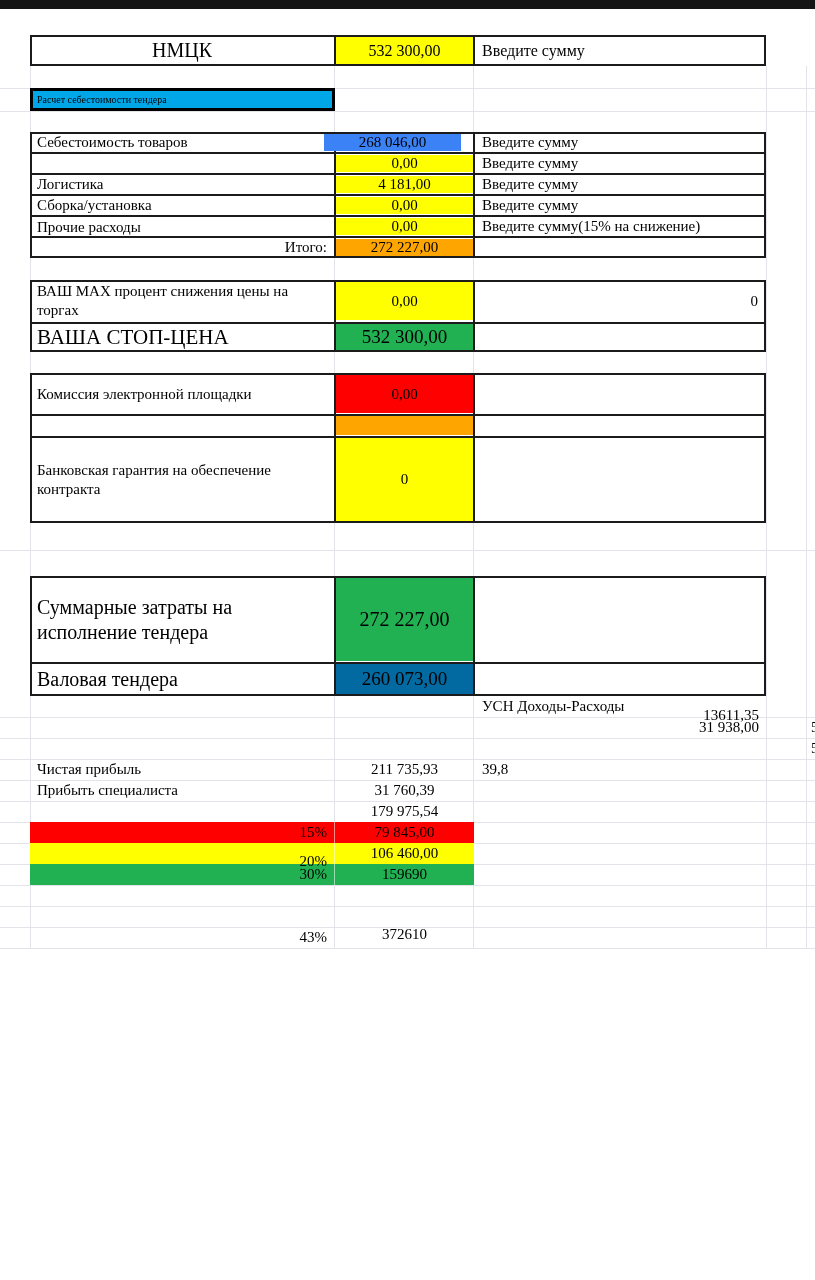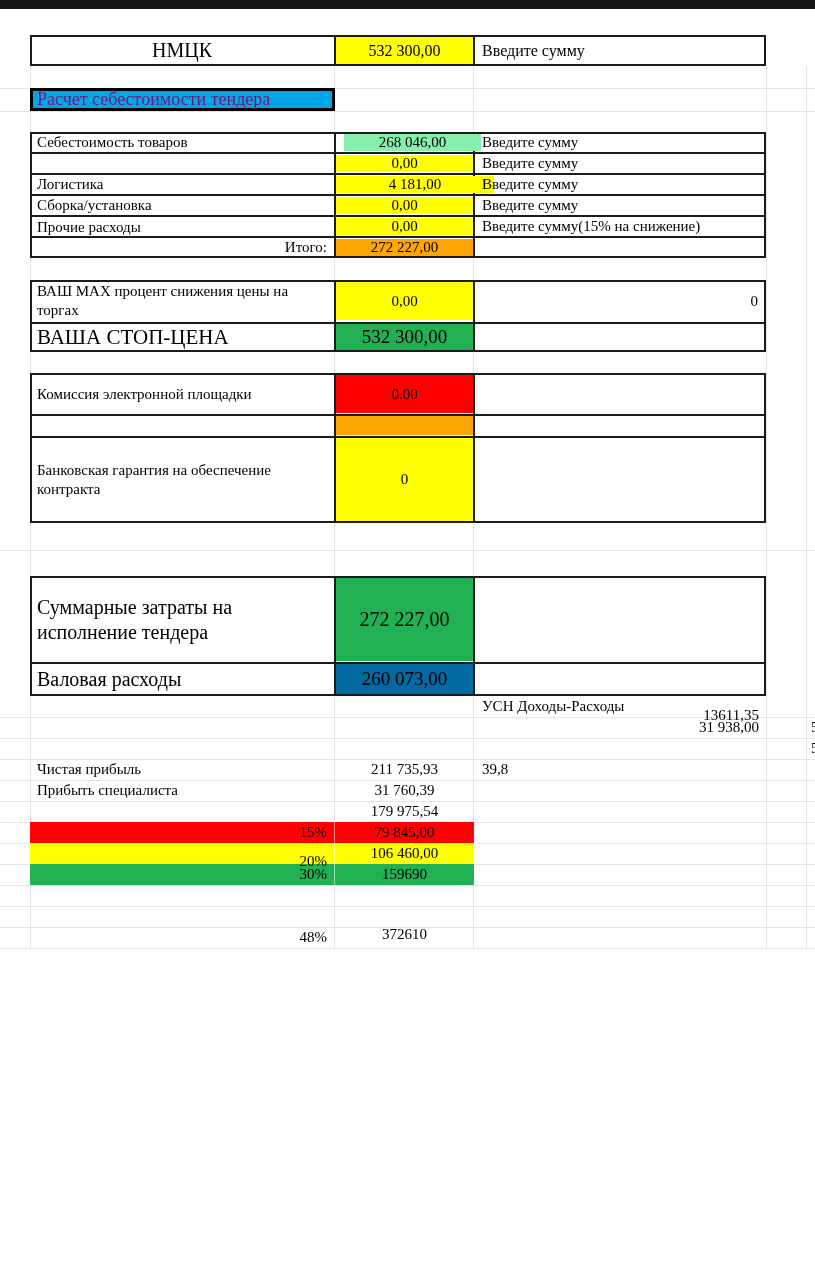--- a/index.html
+++ b/index.html
@@ -14,21 +14,21 @@
         box-sizing:border-box;z-index:4;white-space:pre-line;}
   .l{justify-content:flex-start;padding-left:5px;}
   .r{justify-content:flex-end;padding-right:5px;}
   .c{justify-content:center;text-align:center;}
   .f16{font-size:16px;}
   .f19{font-size:19px;}
   .f20{font-size:20px;}
   .f21{font-size:21px;}
   .selcell{position:absolute;left:30px;top:88px;width:305px;height:23px;box-sizing:border-box;
            border:3px solid #000;display:flex;align-items:center;padding-left:4px;
-           color:#701a75;font-size:18px;z-index:4;}
+           color:#000000;font-size:10px;z-index:4;}
   .band{position:absolute;left:30px;width:444px;height:21px;z-index:2;}
   .bandsep{position:absolute;left:334px;width:1px;height:21px;background:rgba(255,255,255,.55);z-index:3;}
   .edge{overflow:hidden;}
 </style>
 </head>
 <body>
 
 <div class="sheet">
 
   <div class="topbar"></div>
@@ -66,28 +66,28 @@
   <div class="blk" style="left:30px;top:132px;width:736px;height:126px"></div>
   <div class="bsep" style="left:334px;top:132px;width:2px;height:126px"></div>
   <div class="bsep" style="left:473px;top:132px;width:2px;height:126px"></div>
   <div class="bsep" style="left:30px;top:152px;width:736px;height:2px"></div>
   <div class="bsep" style="left:30px;top:173px;width:736px;height:2px"></div>
   <div class="bsep" style="left:30px;top:194px;width:736px;height:2px"></div>
   <div class="bsep" style="left:30px;top:215px;width:736px;height:2px"></div>
   <div class="bsep" style="left:30px;top:236px;width:736px;height:2px"></div>
 
   <div class="cell l" style="left:32px;top:134px;width:300px;height:17px">Себестоимость товаров</div>
-  <div class="cell c" style="left: 344px; top: 134px; width: 137px; height: 17px; background: #86efac;">268 046,00</div>
+  <div class="cell c" style="left: 324px; top: 134px; width: 137px; height: 17px; background: #3b82f6;">268 046,00</div>
   <div class="cell l" style="left:477px;top:134px;width:286px;height:17px">Введите сумму</div>
 
   <div class="cell c" style="left: 336px; top: 155px; width: 137px; height: 17px; background: rgb(255, 255, 0);">0,00</div>
   <div class="cell l" style="left:477px;top:155px;width:286px;height:17px">Введите сумму</div>
 
   <div class="cell l" style="left:32px;top:176px;width:300px;height:17px">Логистика</div>
-  <div class="cell c" style="left: 336px; top: 176px; width: 158px; height: 17px; background: rgb(255, 255, 0);">4 181,00</div>
+  <div class="cell c" style="left: 336px; top: 176px; width: 137px; height: 17px; background: rgb(255, 255, 0);">4 181,00</div>
   <div class="cell l" style="left:477px;top:176px;width:286px;height:17px">Введите сумму</div>
 
   <div class="cell l" style="left:32px;top:197px;width:300px;height:17px">Сборка/установка</div>
   <div class="cell c" style="left: 336px; top: 197px; width: 137px; height: 17px; background: rgb(255, 255, 0);">0,00</div>
   <div class="cell l" style="left:477px;top:197px;width:286px;height:17px">Введите сумму</div>
 
   <div class="cell l" style="left:32px;top:218px;width:300px;height:18px">Прочие расходы</div>
   <div class="cell c" style="left: 336px; top: 218px; width: 137px; height: 17px; background: rgb(255, 255, 0);">0,00</div>
   <div class="cell l" style="left:477px;top:218px;width:286px;height:17px">Введите сумму(15% на снижение)</div>
 
@@ -118,21 +118,21 @@
   <div class="cell l" style="left:32px;top:438px;width:300px;height:83px">Банковская гарантия на обеспечение контракта</div>
   <div class="cell c" style="left: 336px; top: 438px; width: 137px; height: 83px; background: rgb(255, 255, 0);">0</div>
 
   <div class="blk" style="left:30px;top:576px;width:736px;height:120px"></div>
   <div class="bsep" style="left:334px;top:576px;width:2px;height:120px"></div>
   <div class="bsep" style="left:473px;top:576px;width:2px;height:120px"></div>
   <div class="bsep" style="left:30px;top:662px;width:736px;height:2px"></div>
 
   <div class="cell l f20" style="left:32px;top:578px;width:300px;height:83px">Суммарные затраты на исполнение тендера</div>
   <div class="cell c f20" style="left: 336px; top: 578px; width: 137px; height: 83px; background: rgb(33, 177, 82);">272 227,00</div>
-  <div class="cell l f20" style="left:32px;top:664px;width:300px;height:30px">Валовая расходы</div>
+  <div class="cell l f20" style="left:32px;top:664px;width:300px;height:30px">Валовая тендера</div>
   <div class="cell c f19" style="left: 336px; top: 664px; width: 137px; height: 30px; background: #0369a1;">260 073,00</div>
 
   <div class="cell l" style="left:477px;top:696px;width:286px;height:21px">УСН Доходы-Расходы</div>
   <div class="cell r" style="left:477px;top:717px;width:287px;height:21px">31 938,00</div>
   <div class="cell l edge" style="left:806px;top:717px;width:9px;height:21px">5</div>
   <div class="cell r" style="left:477px;top:705px;width:287px;height:21px">13611,35</div>
   <div class="cell l edge" style="left:806px;top:738px;width:9px;height:21px">5</div>
 
   <div class="cell l" style="left:32px;top:759px;width:300px;height:21px">Чистая прибыль</div>
   <div class="cell c" style="left:336px;top:759px;width:137px;height:21px">211 735,93</div>
@@ -151,16 +151,16 @@
   <div class="band" style="top: 843px; background: rgb(255, 255, 0);"></div>
   <div class="bandsep" style="top:843px"></div>
   <div class="cell r" style="left:32px;top:843px;width:300px;height:36px">20%</div>
   <div class="cell c" style="left:336px;top:843px;width:137px;height:21px">106 460,00</div>
 
   <div class="band" style="top: 864px; background: rgb(33, 177, 82);"></div>
   <div class="bandsep" style="top:864px"></div>
   <div class="cell r" style="left:32px;top:864px;width:300px;height:21px">30%</div>
   <div class="cell c" style="left:336px;top:864px;width:137px;height:21px">159690</div>
 
-  <div class="cell r" style="left:32px;top:927px;width:300px;height:21px">48%</div>
+  <div class="cell r" style="left:32px;top:927px;width:300px;height:21px">43%</div>
   <div class="cell c" style="left:336px;top:924px;width:137px;height:21px">372610</div>
 
 </div>
 
 </body></html>

